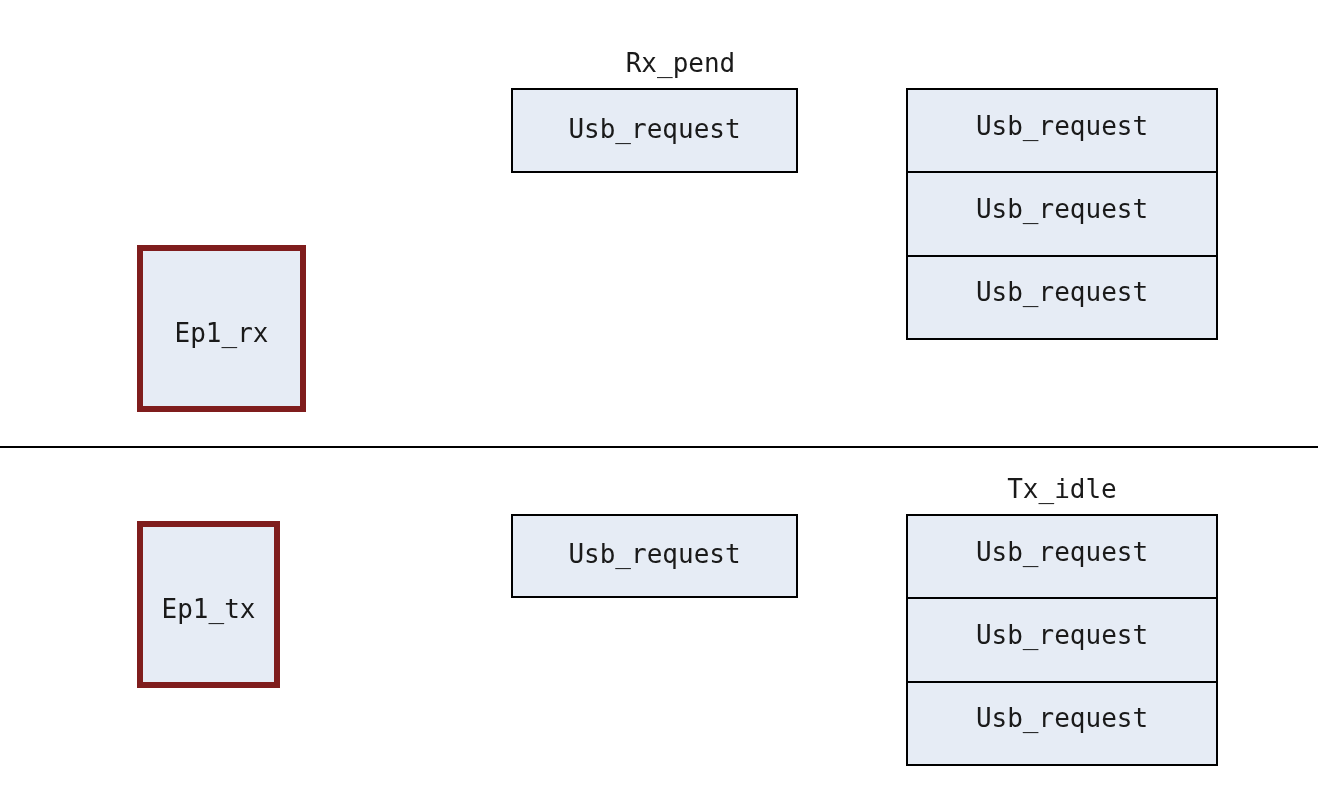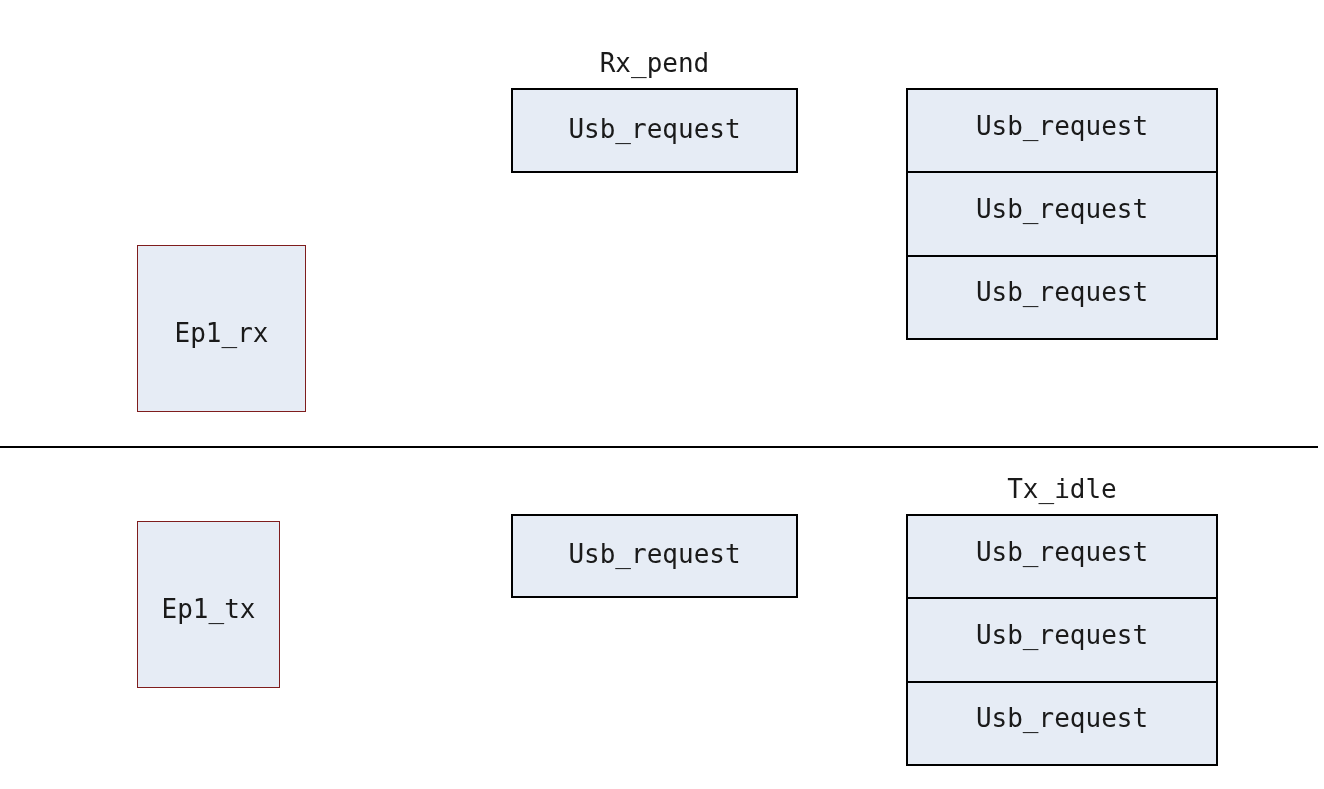--- a/index.html
+++ b/index.html
@@ -19,21 +19,21 @@
     width: 1324px;
     height: 789px;
     background: #ffffff;
   }
 
   
   .node {
     position: absolute;
     box-sizing: border-box;
     background: #e6ecf5;
-    border: 1px solid #7f1d1d;
+    border: 6px solid #7f1d1d;
     display: flex;
     align-items: center;
     justify-content: center;
   }
   .node-label {
     font-family: "DejaVu Sans Mono", "Liberation Mono", monospace;
     font-size: 26px;
     letter-spacing: 0px;
     color: #1a1a1a;
     white-space: nowrap;
@@ -100,21 +100,21 @@
 </style>
 </head>
 <body>
 
 <div id="canvas">
 
   <div class="node endpoint-box" style="left:137px; top:245px; width:169px; height:167px;">
     <span class="node-label">Ep1_rx</span>
   </div>
 
-  <div class="caption" style="left:511px; top:50px; width:287px;">Rx_pend</div>
+  <div class="caption" style="left:537px; top:50px; width:287px;">Rx_pend</div>
 
   <div class="queue single" style="left:511px; top:88px; width:287px; height:85px;">
     <div class="queue-cell">
       <span class="node-label">Usb_request</span>
     </div>
   </div>
 
 
   <div class="queue" style="left:906px; top:88px; width:312px; height:252px;">
     <div class="queue-cell">

